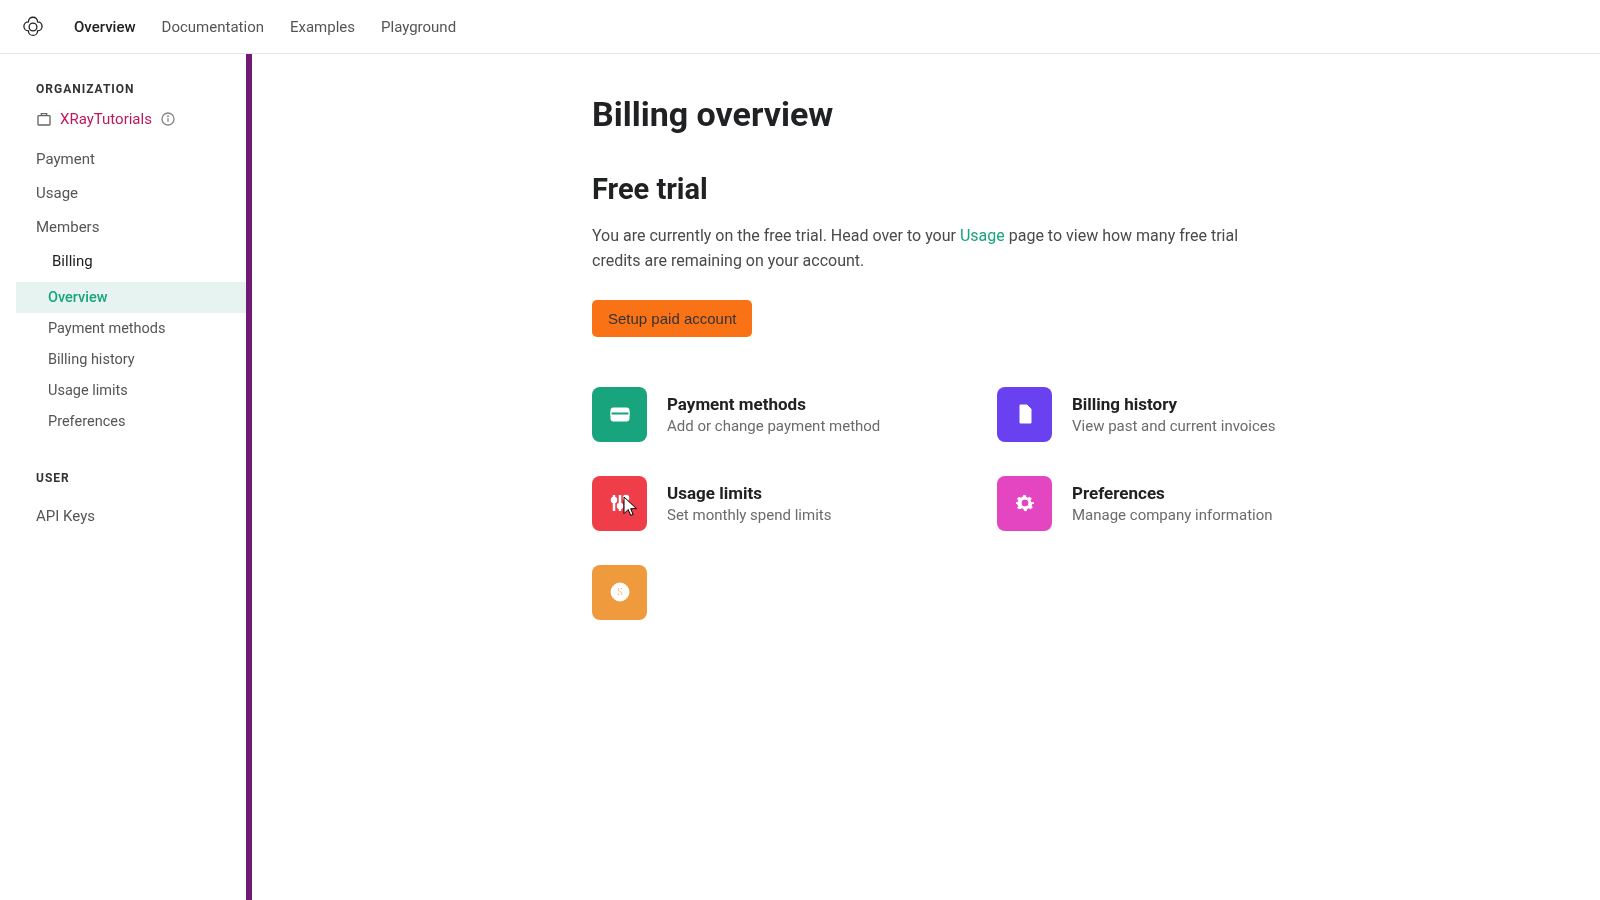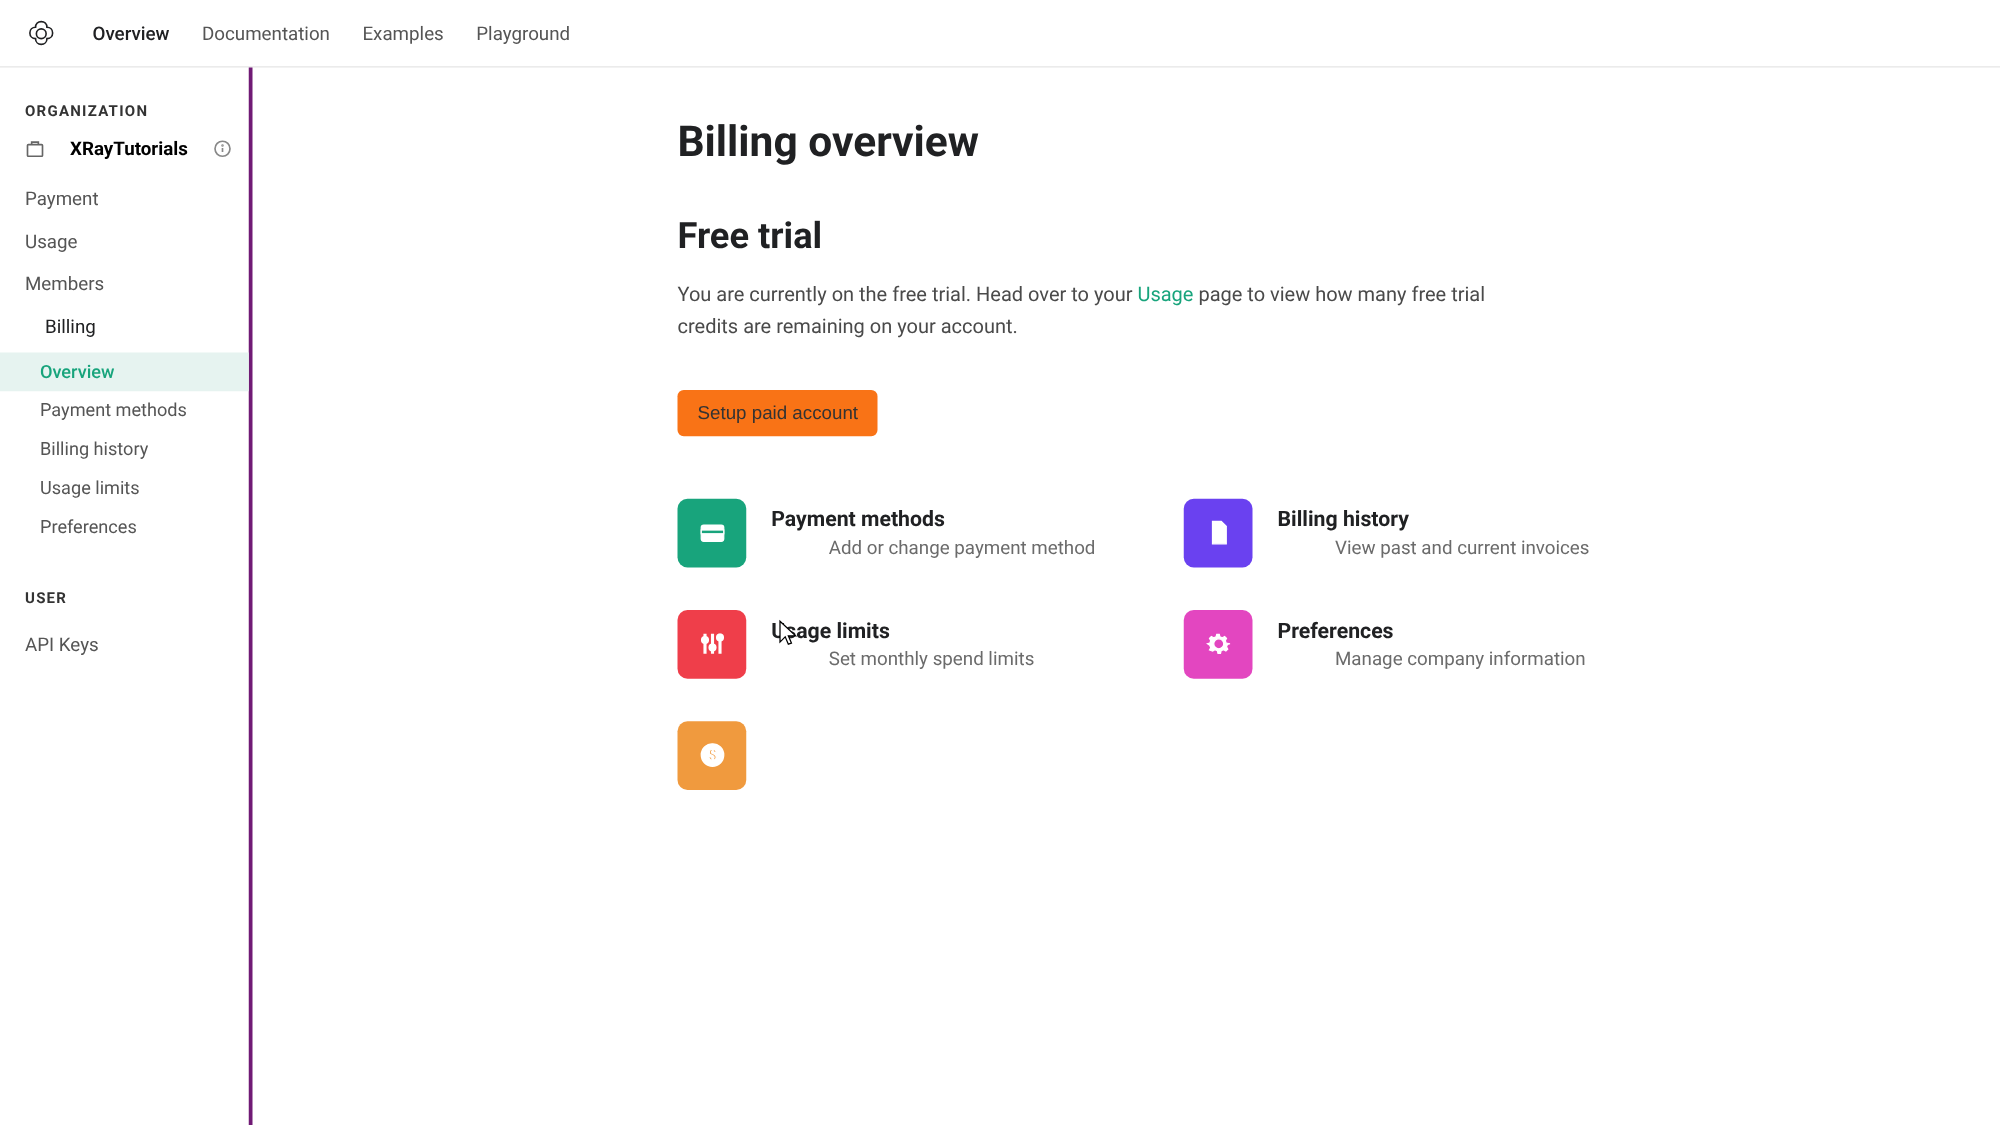--- a/index.html
+++ b/index.html
@@ -31,38 +31,38 @@
       color: #555;
       cursor: pointer;
     }
     .topnav-link.active { color: #202123; font-weight: 500; }
     
     .below {
       display: flex;
       height: calc(900px - 54px);
     }
     .sidebar {
-      width: 202px;
-      border-right: 3px solid #701a75;
+      width: 252px;
+      border-right: 6px solid #701a75;
       padding-top: 28px;
       flex-shrink: 0;
+      padding-left: 16px;
     }
     .section-label {
       font-size: 12px;
       font-weight: 700;
       letter-spacing: 1px;
       color: #333;
       padding: 0 20px 14px 20px;
     }
     .org-row {
-      display: flex; align-items: center; gap: 20px;
+      display: flex; align-items: center; gap: 8px;
       padding: 0 20px 14px 20px;
-      color: #000000;
-      font-size: 15px;
-      font-weight: bold;
+      color: #be185d;
+      font-size: 15px;
     }
     .org-row .icon, .org-row .info-icon { display:flex; align-items:center; }
     .sidenav-item {
       padding: 8px 20px;
       font-size: 15px;
       color: #555;
       cursor: pointer;
     }
     .sidenav-item.top  { padding-bottom: 8px; }
     .sidenav-item.dark { color: #202123; margin-left: 16px; }
@@ -94,21 +94,21 @@
     .section-title {
       font-size: 29px;
       font-weight: 700;
       margin-bottom: 18px;
     }
     .trial-text {
       font-size: 16px;
       color: #4a4a4a;
       line-height: 1.55;
       max-width: 680px;
-      margin-bottom: 38px;
+      margin-bottom: 26px;
     }
     .trial-text a {
       color: #18a47c;
       text-decoration: none;
       cursor: pointer;
     }
     .setup-btn {
       background: #f97316;
       border: none;
       border-radius: 5px;
@@ -139,21 +139,20 @@
     }
     .card-icon svg { width: 24px; height: 24px; fill: #fff; stroke: #fff; }
     .card-body h3 {
       font-size: 17px;
       font-weight: 700;
       margin-bottom: 3px;
     }
     .card-body p {
       font-size: 15px;
       color: #6b6b6b;
-      margin-left: 46px;
     }
     
     .cursor {
       position: absolute;
       left: 619px; top: 495px;
       width: 20px; height: 24px;
       pointer-events:none;
     }
   </style>
 </head>

